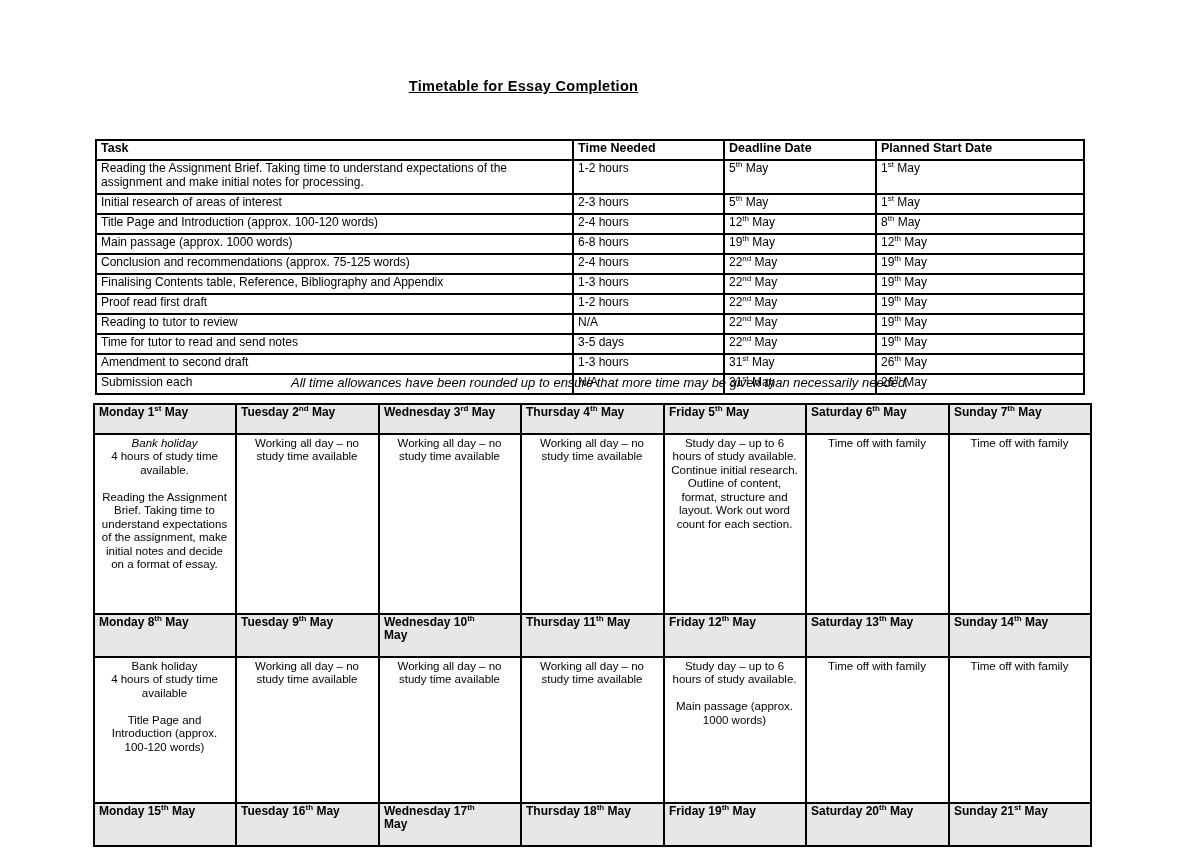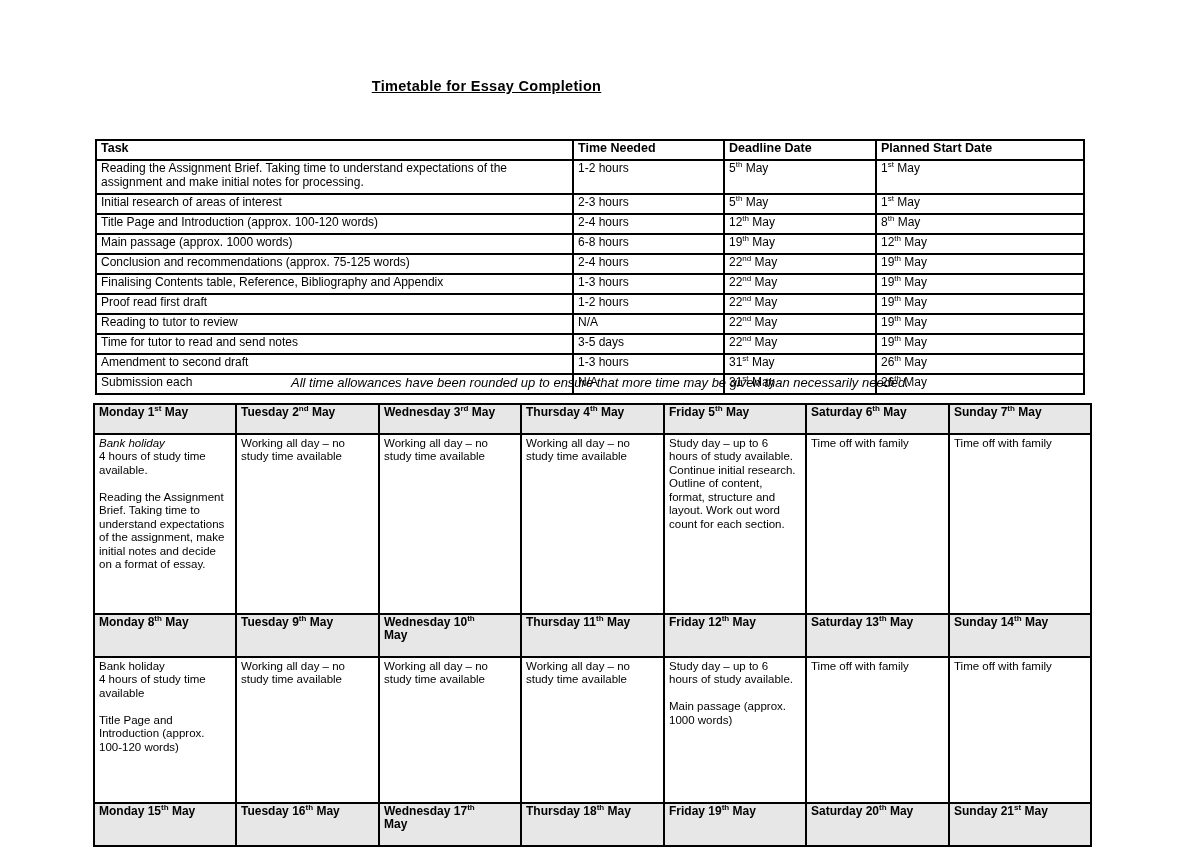--- a/index.html
+++ b/index.html
@@ -6,21 +6,21 @@
   body {
     width:1200px; height:848px; background:#ffffff; color:#000;
     font-family:"Liberation Sans","DejaVu Sans",sans-serif;
     position:relative; overflow:hidden;
   }
   .page { position:absolute; inset:0; }
 
   .title {
     position:absolute; top:78px; left:0; width:973px; margin:0;
     text-align:center; font-size:14.5px; font-weight:bold;
-    text-decoration:underline; letter-spacing:0.3px;
+    text-decoration:underline; letter-spacing:0.3px;padding-left:37px;
   }
 
   
   table { border-collapse:collapse; table-layout:fixed; }
   .task-table {
     position:absolute; top:139px; left:95px; width:988px;
     border:2px solid #000;
   }
   .task-table th, .task-table td {
     border:2px solid #000; vertical-align:top; text-align:left;
@@ -46,20 +46,21 @@
     overflow:hidden;
   }
   .cal-table th {
     background:#e7e7e7; font-weight:bold; font-size:12px;
     line-height:13.5px; padding:1px 2px 13px 4px; height:13px;
   }
   .cal-table th.wrap-day { padding-right:32px; }
   .cal-table td {
     font-size:11.5px; line-height:13.5px; padding:2px 5px 2px 4px;
     white-space:pre-line;
+    text-align:center;
   }
   .cal-body-1 td { height:174px; }
   .cal-body-2 td { height:140px; }
   .lead { font-style:italic; }
 
   sup { font-size:8px; line-height:0; vertical-align:super;text-align:center; }
 </style>
 </head>
 <body>
 

